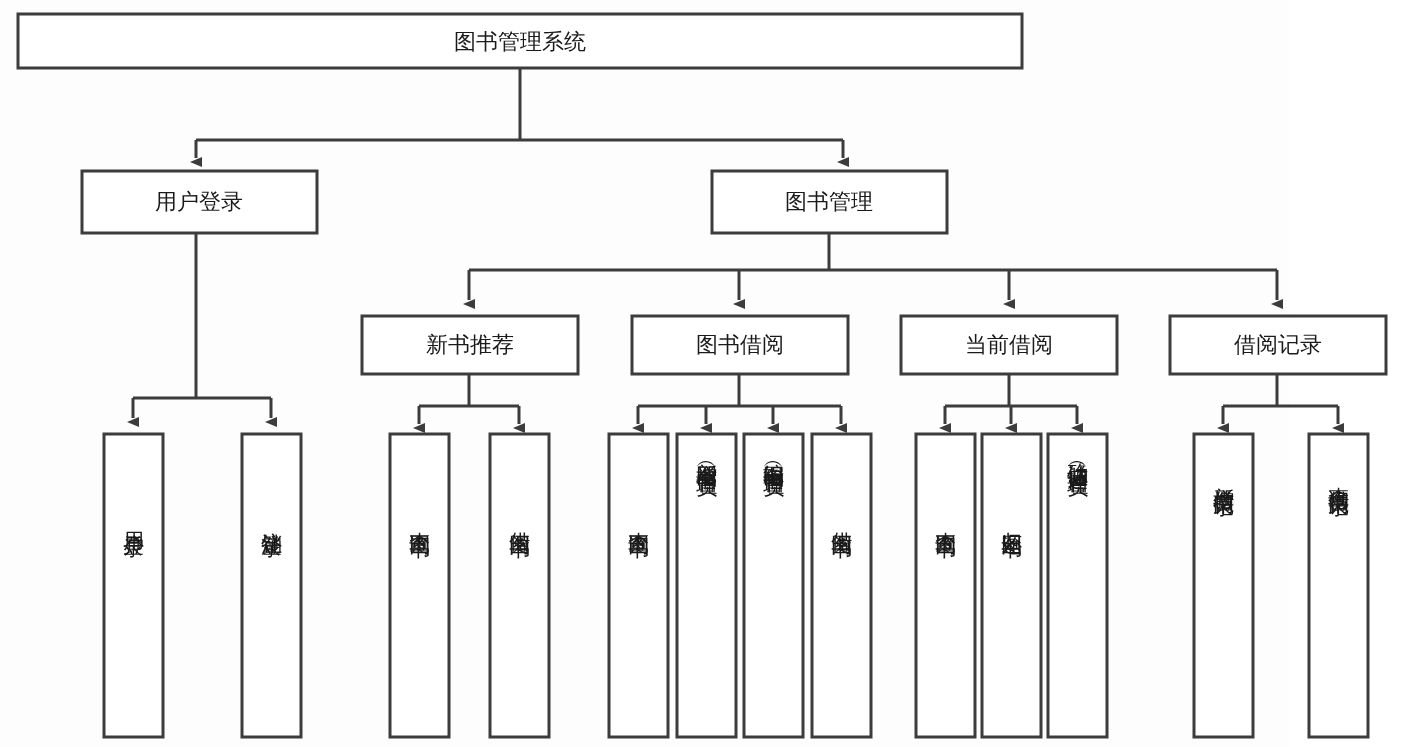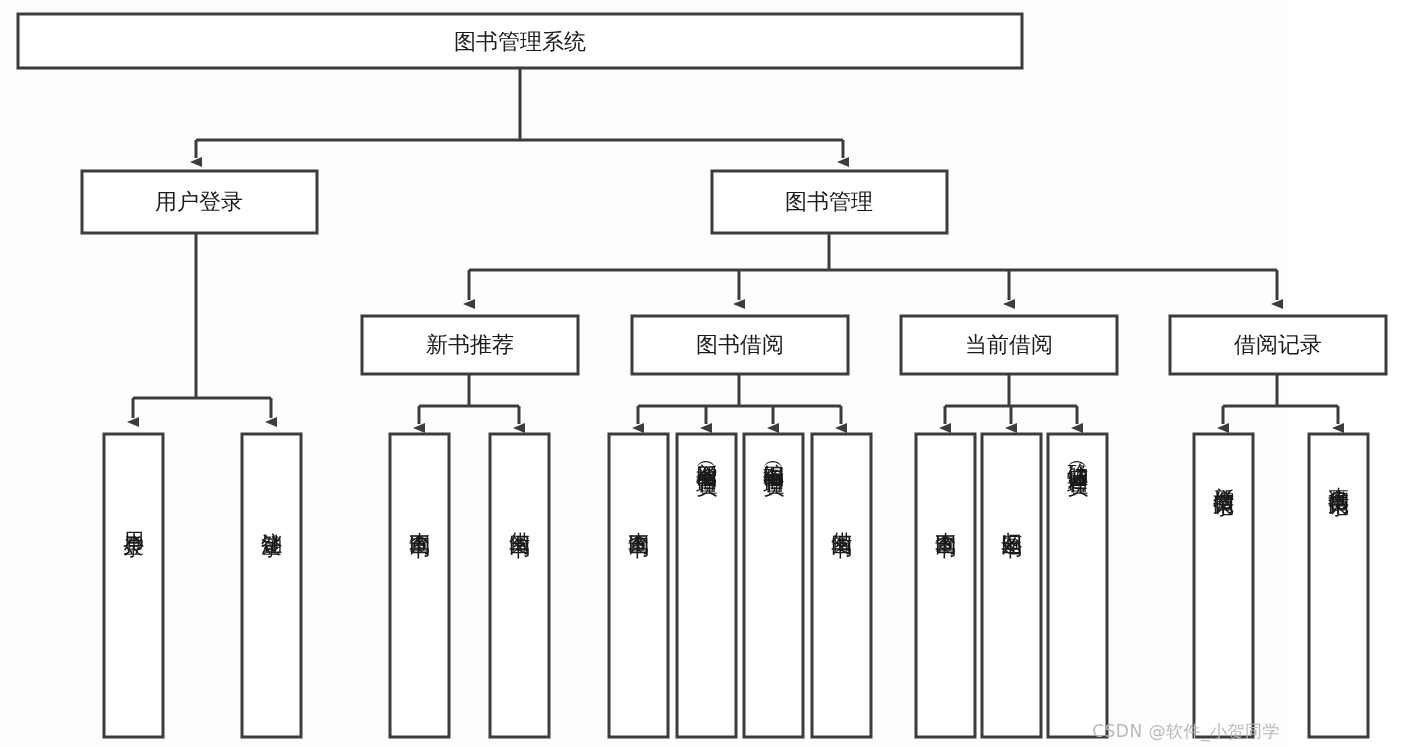--- a/index.html
+++ b/index.html
@@ -224,15 +224,14 @@
   <div class="leaf-label" style="left:773px; top:446px;">编辑图书（管理员）</div>
   <div class="leaf-label" style="left:841px; top:515px;">借阅图书</div>
 
   <div class="leaf-label" style="left:945px; top:515px;">查询图书</div>
   <div class="leaf-label" style="left:1011px; top:515px;">归还图书</div>
   <div class="leaf-label" style="left:1077px; top:446px;">确认归还（管理员）</div>
 
   <div class="leaf-label" style="left:1223px; top:470px;">新增借阅记录</div>
   <div class="leaf-label" style="left:1338px; top:470px;">查询借阅记录</div>
 
-  <div class="watermark">CSDN @软件_小贺同学</div>
 
 </div>
 
 </body></html>

